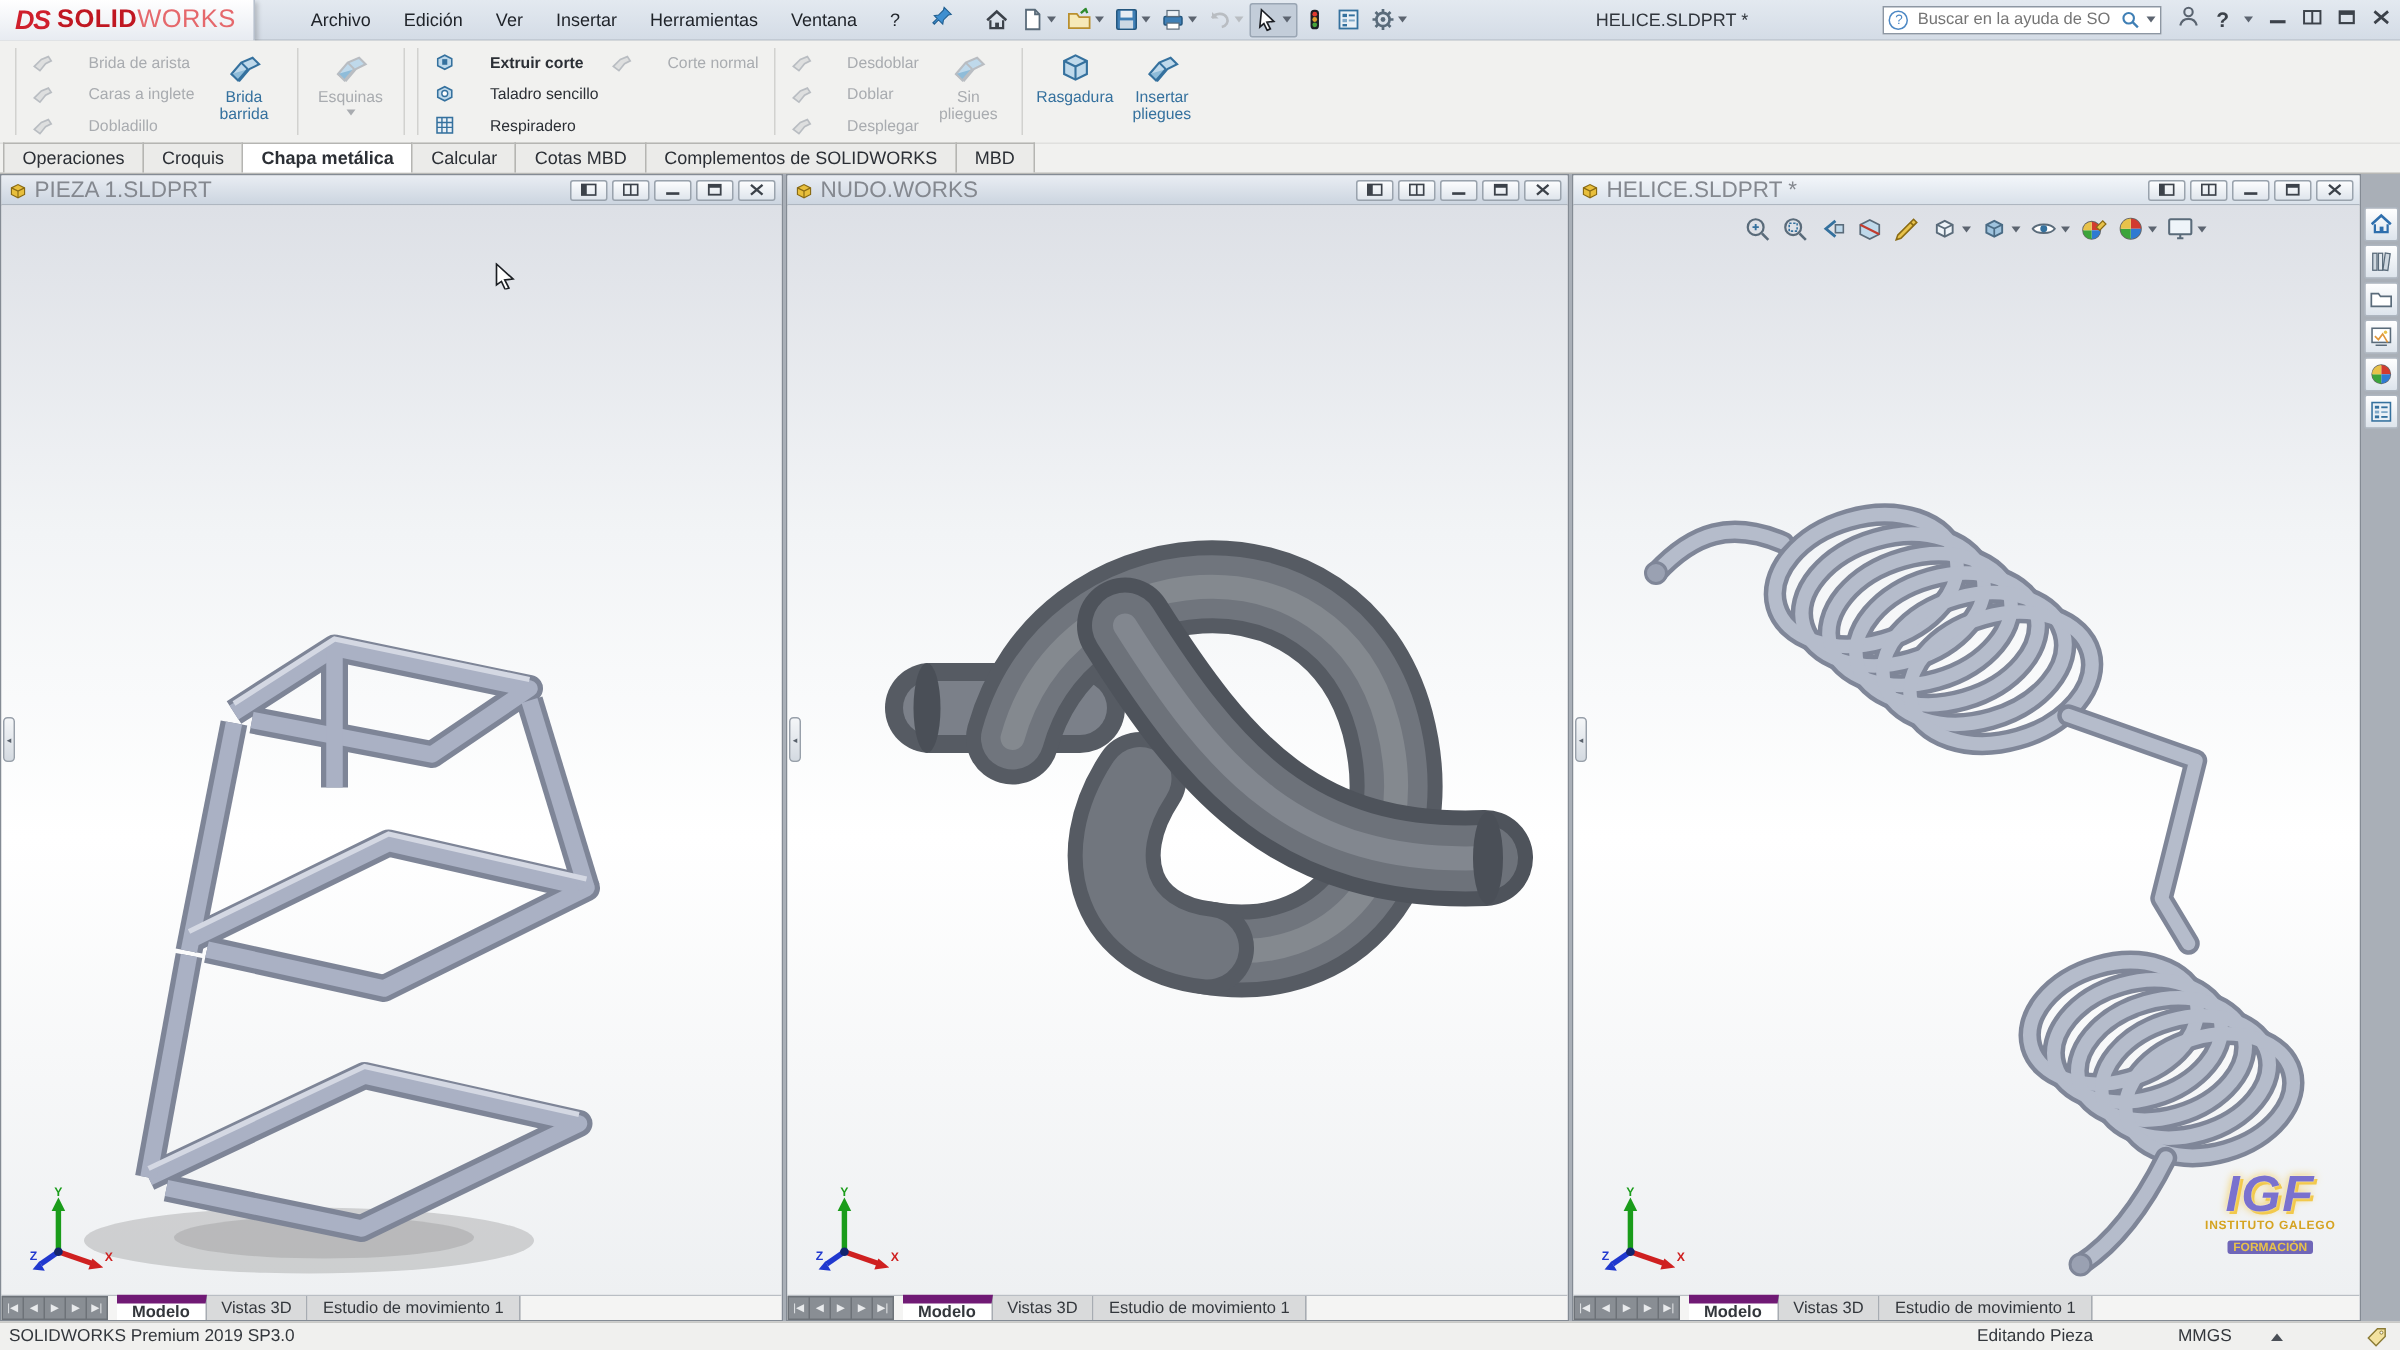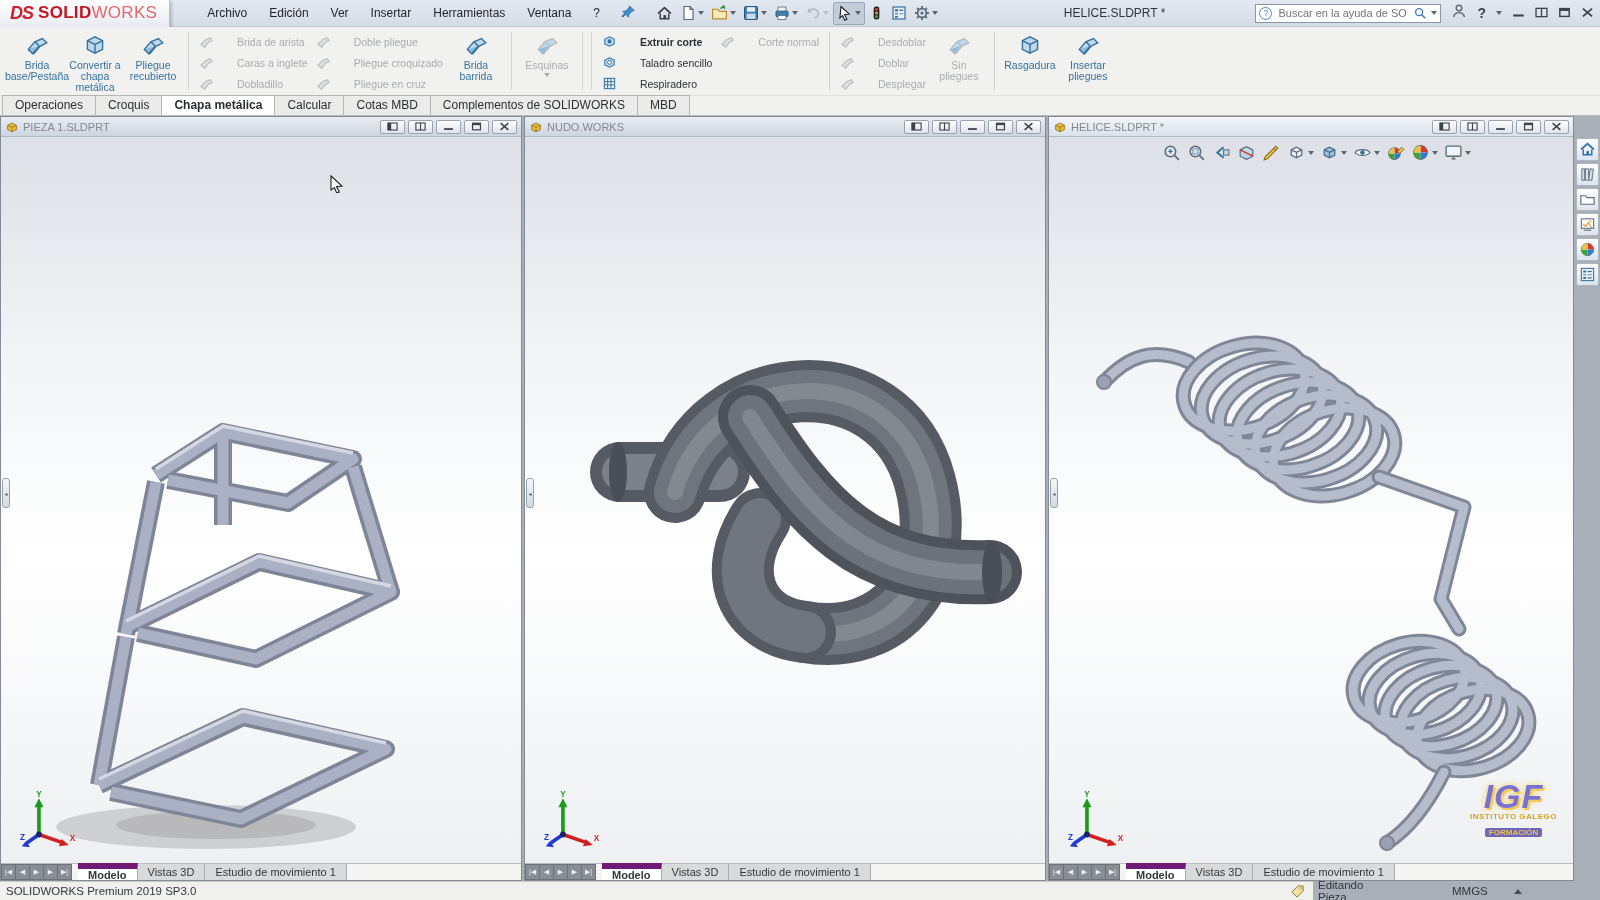--- a/index.html
+++ b/index.html
@@ -44,21 +44,21 @@
   .lbtn .ddb{margin-top:2px;}
   
   .cmdtabs{position:absolute;left:0;top:96px;width:1600px;height:20px;background:#f1f1ef;display:flex;align-items:flex-end;padding-left:2px;border-bottom:1px solid #b9b9b6;}
   .ctab{font-size:12px;color:#2b2f35;padding:2px 12px 3px;border:1px solid #b5b5b2;border-bottom:none;background:#ebebe9;margin-right:-1px;}
   .ctab.active{background:#ffffff;font-weight:bold;position:relative;}
   
   .docarea{position:absolute;left:0;top:116px;width:1600px;height:765px;background:#a9afb7;}
   .docwin{position:absolute;top:0;height:765px;border:1px solid #848b94;background:#fff;display:flex;flex-direction:column;}
   .dw-title{height:20px;flex:none;background:linear-gradient(#e9edf3,#ccd5e0);display:flex;align-items:center;padding:0 4px;border-bottom:1px solid #aeb6c0;}
   .dw-title.active{background:linear-gradient(#f3f6fa,#d9e1ea);}
-  .dw-title .ttl{font-size:11px;color:#84888f;margin-left:4px;flex:1;white-space:nowrap;overflow:hidden;}
+  .dw-title .ttl{font-size:15px;color:#84888f;margin-left:4px;flex:1;white-space:nowrap;overflow:hidden;}
   .dw-btns{display:flex;gap:3px;}
   .dwb{width:25px;height:14px;border:1px solid #9aa3ad;border-radius:2px;background:linear-gradient(#fcfdfe,#dfe5ec);display:flex;align-items:center;justify-content:center;}
   .viewport{flex:1;position:relative;background:linear-gradient(180deg,#dde0e6 0%,#f2f4f6 30%,#ffffff 58%,#eef0f2 100%);overflow:hidden;}
   .doctabs{height:17px;flex:none;background:#f4f4f3;border-top:1px solid #b9bec4;display:flex;align-items:stretch;font-size:11px;}
   .navbtns{display:flex;background:#6d7278;padding:1px;gap:1px;margin-right:6px;}
   .navb{width:13px;display:flex;align-items:center;justify-content:center;background:#898e94;color:#e8eaec;font-size:7px;}
   .dtab{display:flex;align-items:center;padding:0 10px;border-right:1px solid #a7acb2;background:#d9dadb;color:#33373c;}
   .dtab.active{background:#ffffff;font-weight:bold;border-top:6px solid #701a75;margin-top:-1px;}
   .split-handle{position:absolute;left:1px;top:47%;width:8px;height:30px;background:linear-gradient(#f4f6f8,#d4dae1);
     border:1px solid #98a0aa;border-radius:3px;font-size:6px;color:#5a626c;display:flex;align-items:center;justify-content:center;}
@@ -70,21 +70,21 @@
   .railbtn{width:23px;height:23px;border:1px solid #aeb6c0;background:linear-gradient(#ffffff,#dde4ec);display:flex;align-items:center;justify-content:center;border-radius:2px;}
   
   .triad{position:absolute;left:18px;bottom:14px;}
   
   .watermark{position:absolute;right:16px;bottom:24px;text-align:center;}
   .wm-title{font-size:34px;line-height:30px;font-weight:bold;font-style:italic;color:#7a71ce;
     text-shadow:0 0 1px #fff,0 0 6px #f2c94c,2px 2px 0 #f2c94c;letter-spacing:1px;}
   .wm-l1{font-size:8px;font-weight:bold;color:#d5a321;letter-spacing:.5px;margin-top:1px;}
   .wm-l2{font-size:8px;font-weight:bold;color:#e8c24a;background:#6f66b8;display:inline-block;padding:0 4px;border-radius:2px;}
   
-  .statusbar{position:absolute;left:0;top:881px;width:1313px;height:19px;background:#f0f0ee;border-top:1px solid #c9c9c6;
+  .statusbar{position:absolute;left:0;top:881px;width:1600px;height:19px;background:#f0f0ee;border-top:1px solid #c9c9c6;
     display:flex;align-items:center;font-size:11.5px;color:#33373c;}
   .sb-left{margin-left:6px;}
   .sb-edit{position:absolute;left:1318px;}
   .sb-units{position:absolute;left:1452px;display:flex;align-items:center;gap:26px;}
   .sb-caret{width:0;height:0;border-left:4px solid transparent;border-right:4px solid transparent;border-bottom:5px solid #4a4f56;}
   .sb-tag{position:absolute;right:8px;top:2px;}
   .cursor-arrow{position:absolute;left:328px;top:38px;}
 </style>
 </head>
 <body>
@@ -395,80 +395,40 @@
     <span><svg width="13" height="11">
           <use href="#s-max8"></use>
         </svg></span>
     <span><svg width="13" height="11">
           <use href="#s-x8"></use>
         </svg></span>
   </div>
 </div>
 
 <div class="ribbon">
-  <div class="rgroup">
-    <div class="lbtn icon-blue">
-      <svg width="26" height="26">
-          <use href="#s-flange"></use>
-        </svg>
-      <span>Brida base/Pestaña</span>
-    </div>
-    <div class="lbtn icon-blue">
-      <svg width="26" height="26">
-          <use href="#s-cube3d"></use>
-        </svg>
-      <span>Convertir a chapa metálica</span>
-    </div>
-    <div class="lbtn icon-blue">
-      <svg width="26" height="26">
-          <use href="#s-flange"></use>
-        </svg>
-      <span>Pliegue recubierto</span>
-    </div>
-  </div>
   <div class="rsep"></div>
   <div class="rgroup">
     <div class="scol">
       <div class="sbtn disabled">
           <svg width="15" height="15" class="icon-gray">
             <use href="#s-smallflange"></use>
           </svg>
           <span>Brida de arista</span>
         </div>
       <div class="sbtn disabled">
           <svg width="15" height="15" class="icon-gray">
             <use href="#s-smallflange"></use>
           </svg>
           <span>Caras a inglete</span>
         </div>
       <div class="sbtn disabled">
           <svg width="15" height="15" class="icon-gray">
             <use href="#s-smallflange"></use>
           </svg>
           <span>Dobladillo</span>
-        </div>
-    </div>
-    <div class="scol">
-      <div class="sbtn disabled">
-          <svg width="15" height="15" class="icon-gray">
-            <use href="#s-smallflange"></use>
-          </svg>
-          <span>Doble pliegue</span>
-        </div>
-      <div class="sbtn disabled">
-          <svg width="15" height="15" class="icon-gray">
-            <use href="#s-smallflange"></use>
-          </svg>
-          <span>Pliegue croquizado</span>
-        </div>
-      <div class="sbtn disabled">
-          <svg width="15" height="15" class="icon-gray">
-            <use href="#s-smallflange"></use>
-          </svg>
-          <span>Pliegue en cruz</span>
         </div>
     </div>
     <div class="lbtn icon-blue">
       <svg width="26" height="26">
           <use href="#s-flange"></use>
         </svg>
       <span>Brida barrida</span>
     </div>
   </div>
   <div class="rsep"></div>

